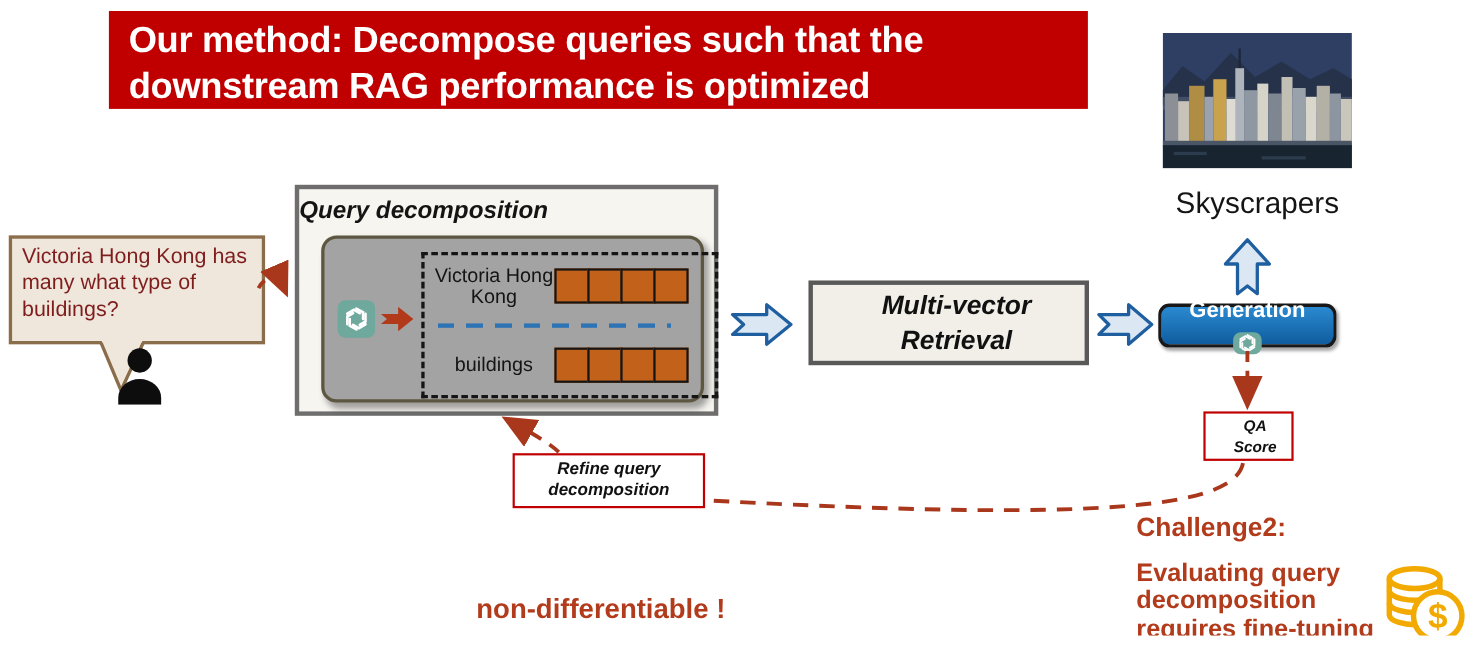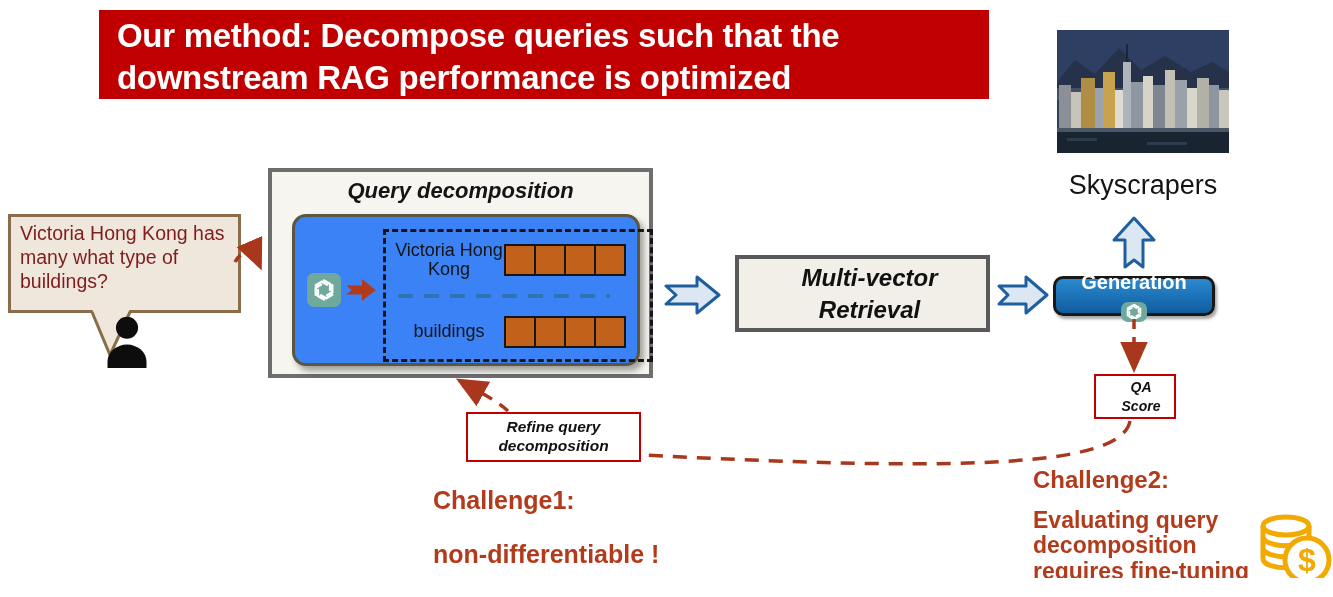--- a/index.html
+++ b/index.html
@@ -17,23 +17,23 @@
   #sky-caption{left:1042px;top:170px;width:202px;text-align:center;font-size:27px;color:#141414;}
 
   
   #bubble{left:8px;top:214px;width:233px;height:99px;background:#efe7dc;border:3px solid #8a6d4a;
           padding:5px 8px 0 9px;font-size:19.5px;line-height:1.22;color:#7f1d1d;}
   #bubble-tail{left:62px;top:309px;width:72px;height:50px;}
   #person{left:100px;top:316px;width:54px;height:52px;}
 
   
   #deco{left:268px;top:168px;width:385px;height:210px;background:#f7f5f0;border:4px solid #6e6e6e;}
-  #deco-title{position:absolute;left:0;right:0;top:6px;text-align:center;
+  #deco-title{position:absolute;left:0;right:0;top:6px;text-align:left;
               font-style:italic;font-weight:700;font-size:22px;color:#141414;}
-  #deco-inner{position:absolute;left:20px;top:42px;width:342px;height:146px;background:#3b82f6;
+  #deco-inner{position:absolute;left:20px;top:42px;width:342px;height:146px;background:#a3a3a3;
               border:3px solid #5d5741;border-radius:14px;box-shadow:4px 5px 6px rgba(0,0,0,.35);}
   .gpt-badge{background:#6fa89d;border-radius:7px;display:flex;align-items:center;justify-content:center;}
   #gpt1{position:absolute;left:12px;top:56px;width:34px;height:34px;}
   #red-arrow{position:absolute;left:50px;top:61px;width:32px;height:24px;}
   #token-box{position:absolute;left:88px;top:12px;width:250px;height:118px;border:3px dashed #151515;
              padding:5px 6px 4px 8px;display:flex;flex-direction:column;justify-content:space-between;}
   .tok-row{display:flex;align-items:center;height:46px;}
   .tok-label{width:110px;text-align:center;font-size:18px;line-height:1.08;color:#141414;}
   .tokens{display:flex;margin-left:2px;}
   .token{width:28px;height:28px;background:#c2611a;border:2px solid #151515;margin-left:-2px;}
@@ -200,21 +200,20 @@
   <div class="abs" id="qa">
     <div>QA</div>
     <div>Score</div>
   </div>
 
   <div class="abs" id="refine">
     <div>Refine query</div>
     <div>decomposition</div>
   </div>
 
-  <div class="abs challenge" id="ch1-title">Challenge1:</div>
   <div class="abs challenge" id="ch1-text">non-differentiable !</div>
   <div class="abs challenge" id="ch2-title">Challenge2:</div>
   <div class="abs challenge" id="ch2-block">
     <div>Evaluating query</div>
     <div>decomposition</div>
     <div><span>requires </span><span class="u">fine-tuning</span></div>
   </div>
 
   <svg class="abs" id="coins" viewBox="0 0 76 78">
     <g fill="#fff" stroke="#f2a900" stroke-width="5">

